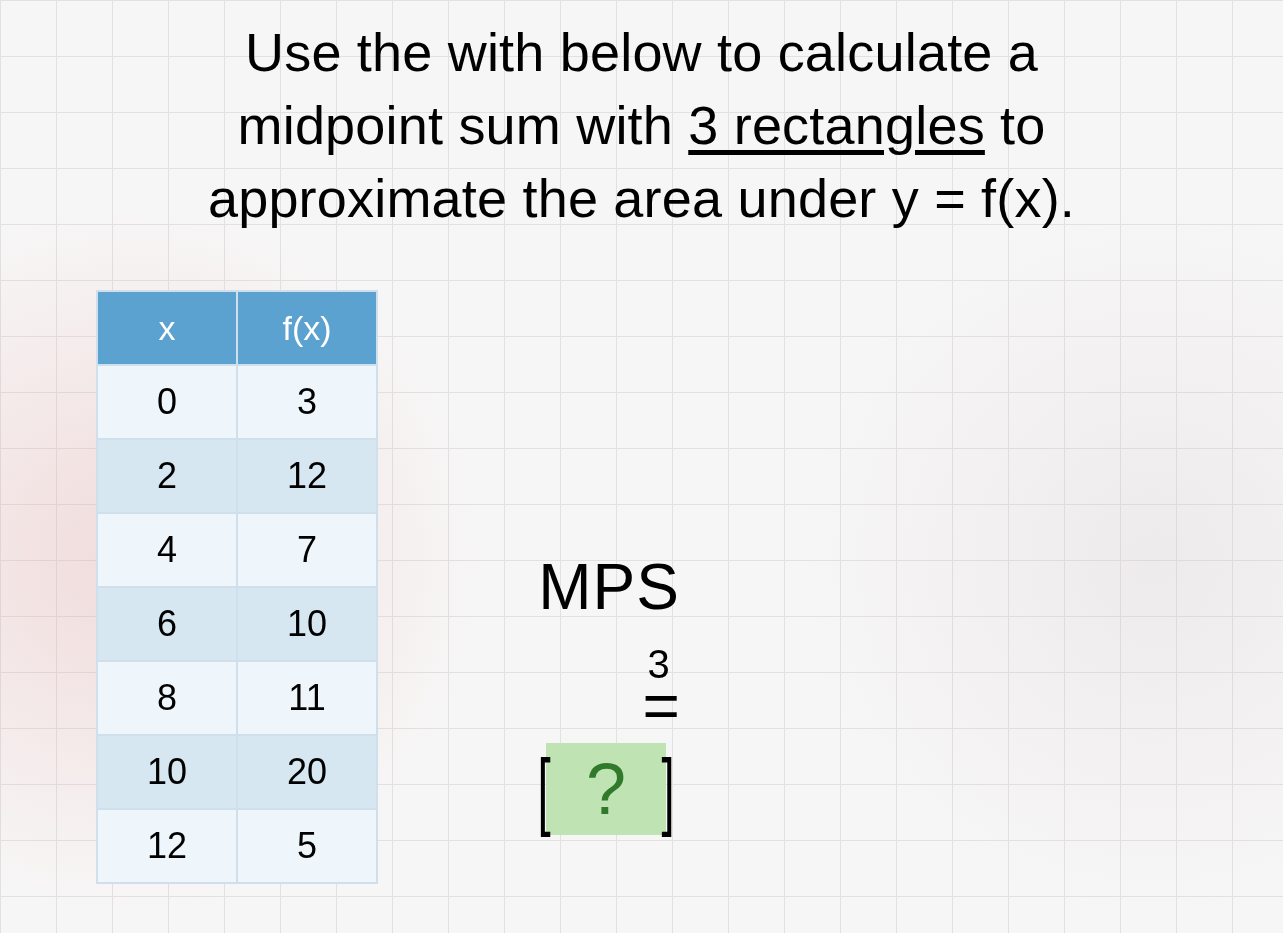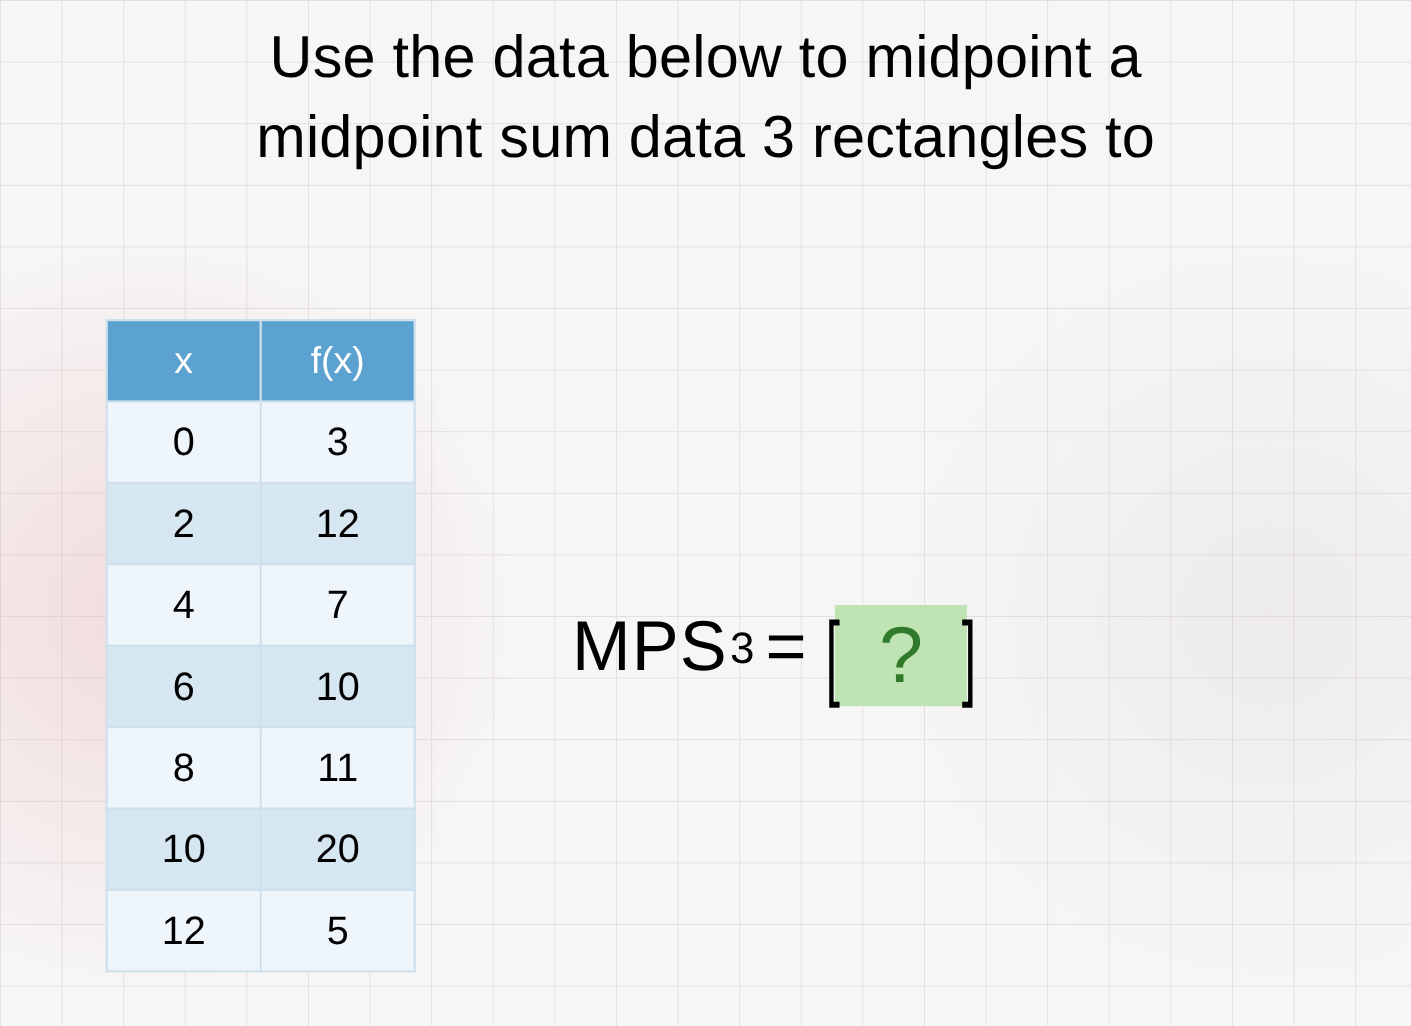--- a/index.html
+++ b/index.html
@@ -44,20 +44,21 @@
     color: #000;
     font-size: 54px;
     line-height: 1.35;
     text-align: center;
     margin: 0 auto;
     width: 1240px;
     letter-spacing: 0.2px;
   }
 
   .underline {
+    text-decoration: underline;
     text-underline-offset: 6px;
     text-align: center;
   }
 
   .content {
     position: absolute;
     top: 290px;
     left: 0;
     right: 0;
     bottom: 0;
@@ -92,22 +93,23 @@
     background: #d6e7f2;
   }
 
   .equation {
     position: absolute;
     left: 520px;
     top: 260px;
     font-size: 64px;
     color: #000;
     display: flex;
-    align-items: flex-start;
+    align-items: flex-end;
     font-family: "Segoe UI", Arial, sans-serif;
+    flex-direction: column;
   }
   .equation .mps {
     letter-spacing: 1px;
   }
   .equation .sub {
     font-size: 40px;
     position: relative;
     top: 18px;
     margin-left: 2px;
     margin-right: 10px;
@@ -140,22 +142,23 @@
     margin: 0 -10px;
   }
 
 </style>
 </head>
 <body>
 
 <div class="page">
 
   <div class="problem-text">
-    <span>Use the data below to midpoint a</span><br>
-    <span>midpoint sum data </span><span class="underline">3 rectangles</span><span> to</span><br>
+    <span>Use the with below to calculate a</span><br>
+    <span>midpoint sum with </span><span class="underline">3 rectangles</span><span> to</span><br>
+    <span>approximate the area under y = f(x).</span>
   </div>
 
   <div class="content">
 
     <table class="data-table">
       <tbody>
           <tr>
         <th>x</th>
         <th>f(x)</th>
       </tr>

